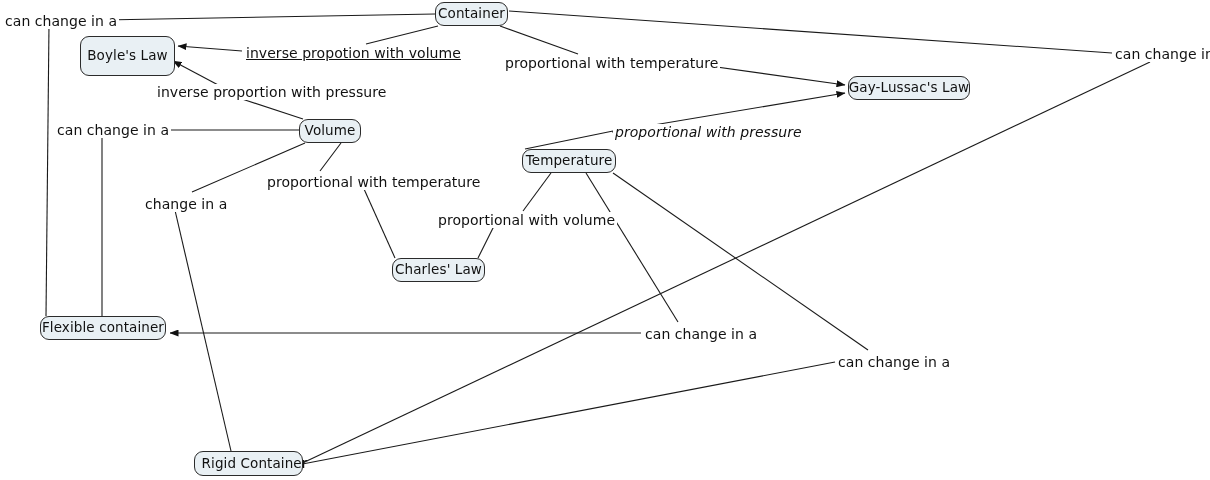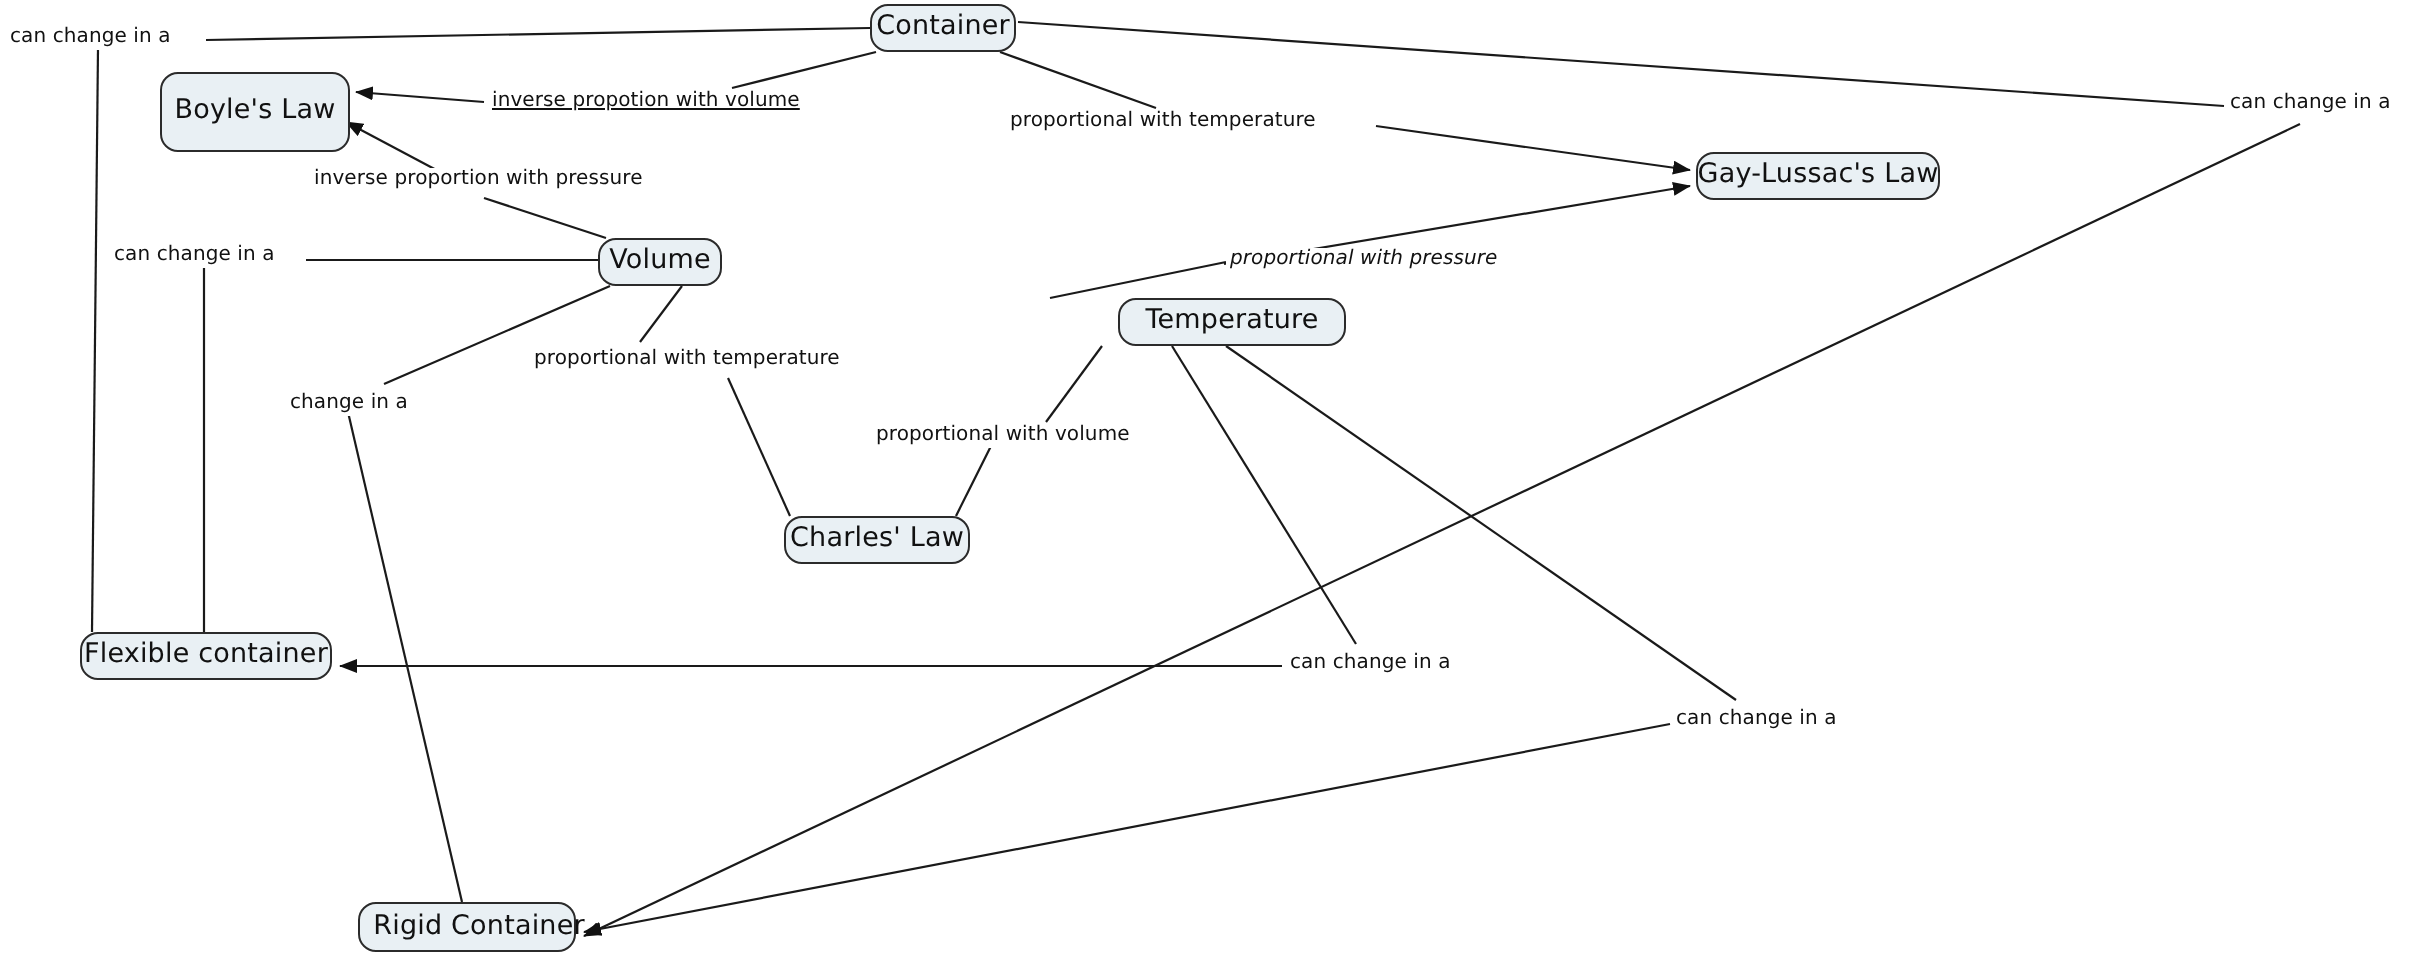--- a/index.html
+++ b/index.html
@@ -39,21 +39,21 @@
     display: flex;
     align-items: center;
     justify-content: center;
     white-space: nowrap;
     letter-spacing: 0.1px;
     z-index: 3;
   }
   .edge-label {
     position: absolute;
     color: #111111;
-    font-size: 10px;
+    font-size: 14px;
     line-height: 1;
     white-space: nowrap;
     background: #ffffff;
     padding: 1px 2px;
     letter-spacing: 0.05px;
     z-index: 2;
   }
 </style>
 </head>
 <body>
@@ -92,24 +92,24 @@
         <polyline points="613,173 868,350" fill="none" stroke="#1a1a1a" stroke-width="1.1"></polyline>
         <polyline points="835,362 292,466" fill="none" stroke="#1a1a1a" stroke-width="1.1" marker-end="url(#arrowhead)"></polyline>
       </g>
   </svg>
 
   <div id="node-group">
       <div class="node" style="left: 435px; top: 2px; width: 73px; height: 24px;">Container</div>
       <div class="node" style="left: 80px; top: 36px; width: 95px; height: 40px;">Boyle's Law</div>
       <div class="node" style="left: 848px; top: 76px; width: 122px; height: 24px;">Gay-Lussac's Law</div>
       <div class="node" style="left: 299px; top: 119px; width: 62px; height: 24px;">Volume</div>
-      <div class="node" style="left: 522px; top: 149px; width: 114px; height: 24px; margin-left: 37px;">Temperature</div>
+      <div class="node" style="left: 522px; top: 149px; width: 94px; height: 24px;">Temperature</div>
       <div class="node" style="left: 392px; top: 258px; width: 93px; height: 24px;">Charles' Law</div>
       <div class="node" style="left: 40px; top: 316px; width: 126px; height: 24px;">Flexible container</div>
-      <div class="node" style="left: 179px; top: 451px; width: 109px; height: 25px; padding-left: 12px;">Rigid Container</div>
+      <div class="node" style="left: 194px; top: 451px; width: 109px; height: 25px; padding-left: 12px;">Rigid Container</div>
     </div>
   <div id="label-group">
       <div class="edge-label" style="left: 3px; top: 13px;">can change in a</div>
       <div class="edge-label" style="left: 244px; top: 45px; text-decoration: underline;">inverse propotion with volume</div>
       <div class="edge-label" style="left: 503px; top: 55px;">proportional with temperature</div>
       <div class="edge-label" style="left: 1113px; top: 46px;">can change in a</div>
       <div class="edge-label" style="left: 155px; top: 84px;">inverse proportion with pressure</div>
       <div class="edge-label" style="left: 55px; top: 122px;">can change in a</div>
       <div class="edge-label" style="left: 613px; top: 124px; font-style: italic;">proportional with pressure</div>
       <div class="edge-label" style="left: 265px; top: 174px;">proportional with temperature</div>

